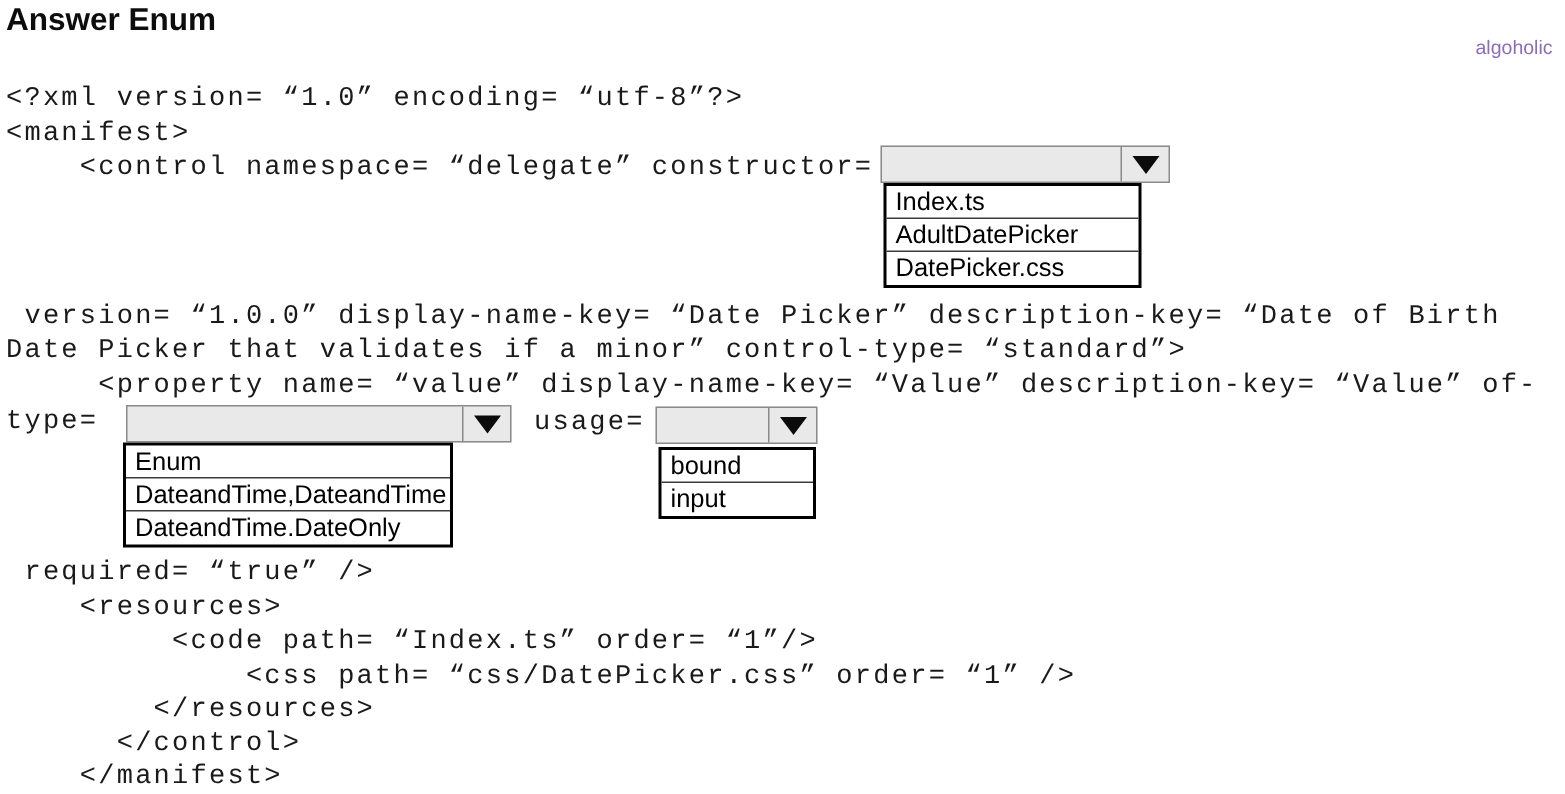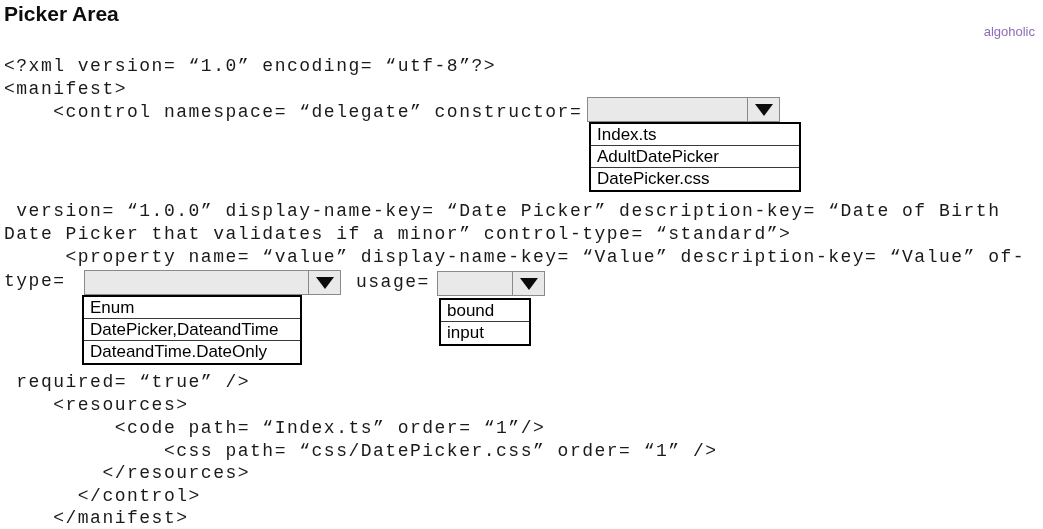--- a/index.html
+++ b/index.html
@@ -84,35 +84,35 @@
     cursor: pointer;
     overflow: hidden;
   }
   .option-row:last-child { border-bottom: none; }
 </style>
 </head>
 <body>
 
 <div class="page">
 
-  <div class="page-title">Picker Area</div>
+  <div class="page-title">Answer Enum</div>
   <div class="watermark">algoholic</div>
 
   <div class="code-line" style="top:55px;">&lt;?xml version= “1.0” encoding= “utf-8”?&gt;</div>
   <div class="code-line" style="top:78px;">&lt;manifest&gt;</div>
   <div class="code-line" style="top:101px;">    &lt;control namespace= “delegate” constructor=</div>
 
   <div class="combo" style="left:587px; top:97px; width:193px; height:25px;">
     <div class="combo-field"></div>
     <div class="combo-arrow">
       <div class="arrow-glyph"></div>
     </div>
   </div>
 
-  <div class="option-list" style="left:589px; top:122px; width:212px;">
+  <div class="option-list" style="left:589px; top:122px; width:172px;">
     <div class="option-row">Index.ts</div>
     <div class="option-row">AdultDatePicker</div>
     <div class="option-row">DatePicker.css</div>
   </div>
 
   <div class="code-line" style="top:200px;"> version= “1.0.0” display-name-key= “Date Picker” description-key= “Date of Birth</div>
   <div class="code-line" style="top:223px;">Date Picker that validates if a minor” control-type= “standard”&gt;</div>
   <div class="code-line" style="top:246px;">     &lt;property name= “value” display-name-key= “Value” description-key= “Value” of-</div>
 
   <div class="code-line" style="top:270px;">type=</div>
@@ -125,25 +125,25 @@
   <div class="code-line" style="left:356px; top:271px;">usage=</div>
   <div class="combo" style="left:437px; top:271px; width:108px; height:25px;">
     <div class="combo-field"></div>
     <div class="combo-arrow">
       <div class="arrow-glyph"></div>
     </div>
   </div>
 
   <div class="option-list" style="left:82px; top:295px; width:220px;">
     <div class="option-row">Enum</div>
-    <div class="option-row">DatePicker,DateandTime</div>
+    <div class="option-row">DateandTime,DateandTime</div>
     <div class="option-row">DateandTime.DateOnly</div>
   </div>
 
-  <div class="option-list" style="left:439px; top:298px; width:92px;">
+  <div class="option-list" style="left:439px; top:298px; width:105px;">
     <div class="option-row">bound</div>
     <div class="option-row">input</div>
   </div>
 
   <div class="code-line" style="top:371px;"> required= “true” /&gt;</div>
   <div class="code-line" style="top:394px;">    &lt;resources&gt;</div>
   <div class="code-line" style="top:417px;">         &lt;code path= “Index.ts” order= “1”/&gt;</div>
   <div class="code-line" style="top:440px;">             &lt;css path= “css/DatePicker.css” order= “1” /&gt;</div>
   <div class="code-line" style="top:462px;">        &lt;/resources&gt;</div>
   <div class="code-line" style="top:485px;">      &lt;/control&gt;</div>

